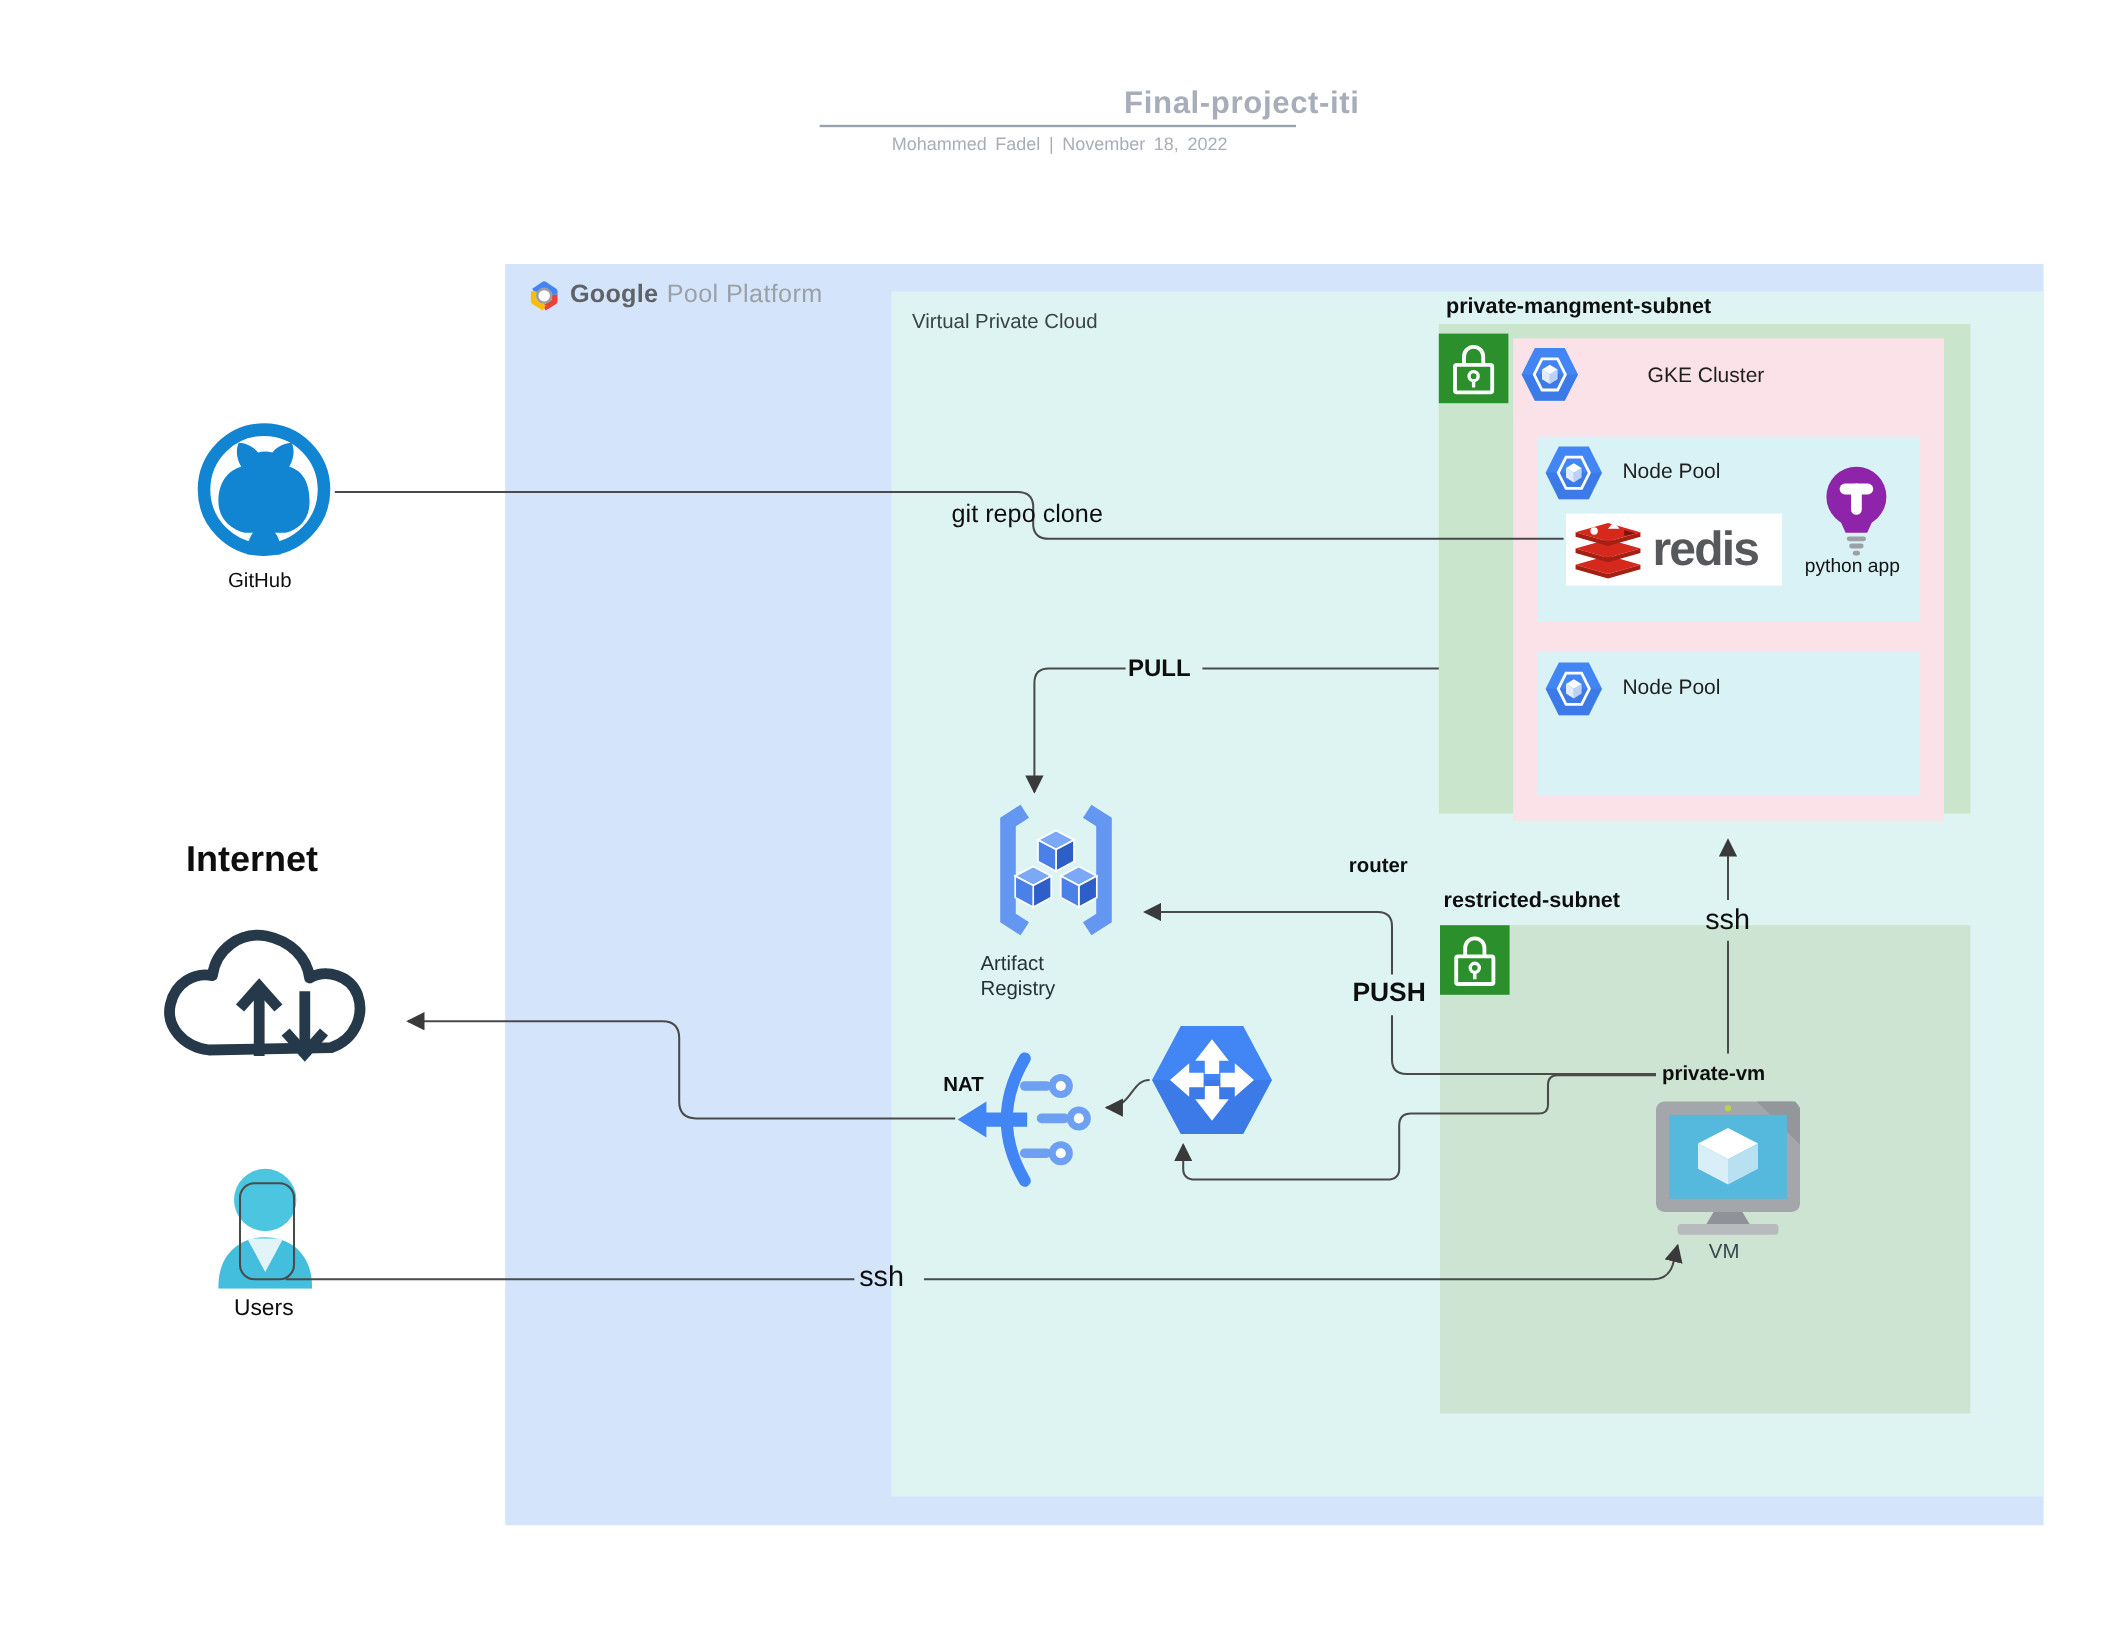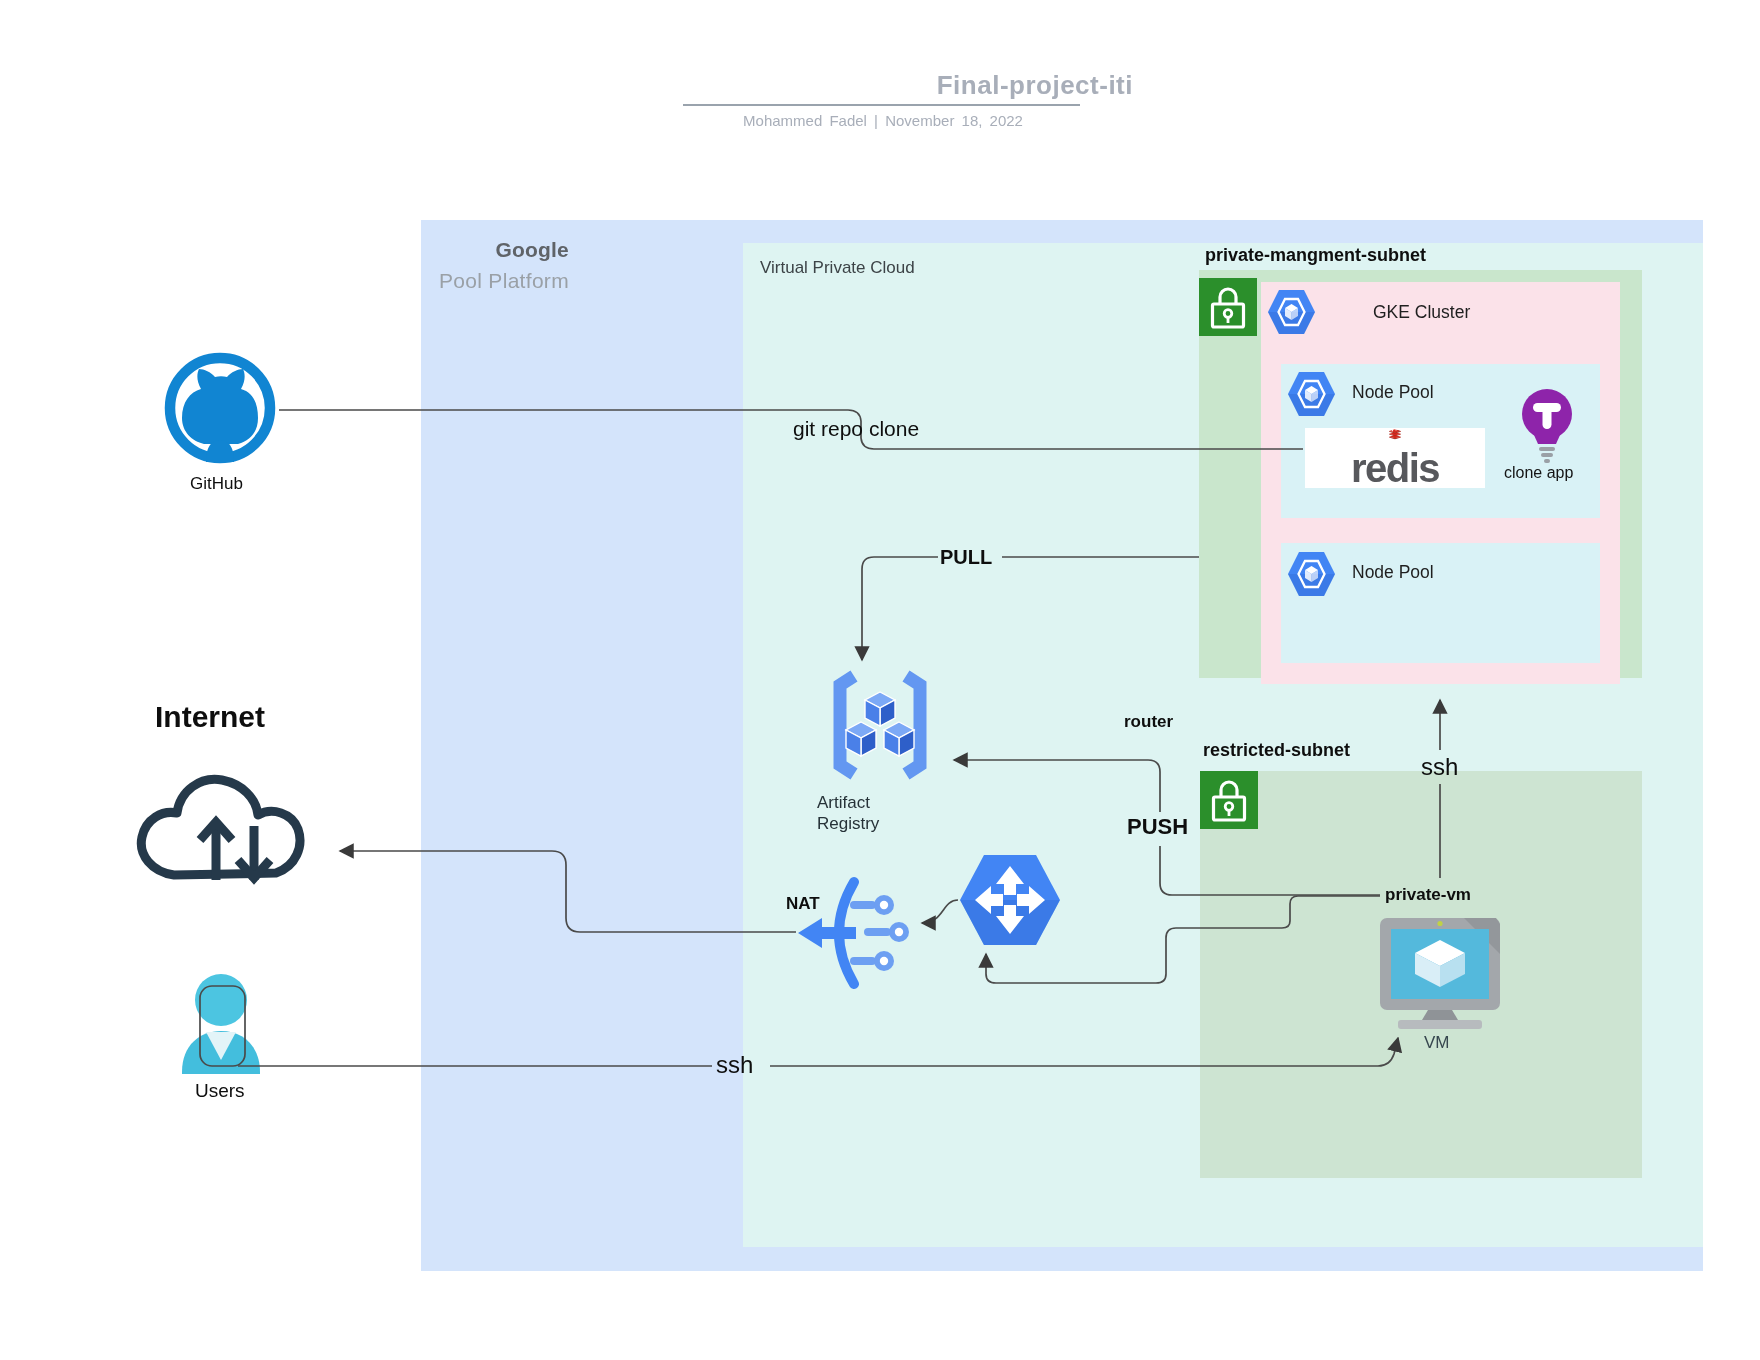--- a/index.html
+++ b/index.html
@@ -14,21 +14,21 @@
   .abs{position:absolute;}
   .box{position:absolute;}
   .lbl{position:absolute;color:#0e0e0e;white-space:nowrap;}
   .bold{font-weight:bold;}
   #title{left:633px;top:70px;width:500px;text-align:right;font-size:26px;font-weight:bold;color:var(--title-gray);letter-spacing:.5px;}
   #title-rule{left:683px;top:104px;width:397px;border-top:2px solid #9aa3ad;height:0;}
   #subtitle{left:633px;top:112px;width:500px;text-align:center;font-size:15px;color:var(--title-gray);word-spacing:3px;}
   #gcp-box{left:421px;top:220px;width:1282px;height:1051px;background:var(--gcp-bg);}
   #vpc-box{left:743px;top:243px;width:960px;height:1004px;background:var(--vpc-bg);}
   #vpc-label{left:760px;top:258px;font-size:17px;color:#3c4347;}
-  #gcp-logo{left:439px;top:231px;height:30px;display:flex;align-items:flex-end;gap:7px;flex-direction:column;}
+  #gcp-logo{left:439px;top:231px;height:30px;display:flex;align-items:center;gap:7px;}
   #gcp-logo .g1{font-size:21px;color:#5f6368;font-weight:bold;letter-spacing:.2px;}
   #gcp-logo .g2{font-size:21px;color:#9aa0a6;letter-spacing:.3px;}
   #mgmt-box{left:1199px;top:270px;width:443px;height:408px;background:var(--subnet-green);}
   #mgmt-label{left:1205px;top:245px;font-size:18px;}
   #gke-box{left:1261px;top:282px;width:359px;height:402px;background:var(--gke-pink);}
   #gke-label{left:1333px;top:302px;font-size:17.5px;color:#1f1f1f;margin-left:40px;}
   .lock{position:absolute;width:58px;height:58px;background:var(--lock-green);}
   #lock-mgmt{left:1199px;top:278px;}
   #lock-restricted{left:1200px;top:771px;}
   .np-box{position:absolute;background:var(--nodepool-bg);}
@@ -50,21 +50,21 @@
   #internet-label{left:143px;top:700px;font-size:30px;margin-left:12px;}
   #github-label{left:190px;top:474px;font-size:17px;}
   #users-label{left:195px;top:1080px;font-size:19px;}
   #gitclone-label{left:793px;top:417px;font-size:21px;}
   #pull-label{left:940px;top:546px;font-size:20px;}
   #push-label{left:1127px;top:814px;font-size:22px;}
   #ssh-gke-label{left:1421px;top:753px;font-size:24px;}
   #ssh-users-label{left:716px;top:1051px;font-size:24px;}
   #lines{position:absolute;left:0;top:0;width:1760px;height:1360px;pointer-events:none;z-index:50;}
   .lbl{z-index:60;}
-  .icon{z-index:40;flex-direction:column;}
+  .icon{z-index:40;}
 </style>
 </head>
 <body>
 
 <div id="canvas">
 
   <div class="lbl" id="title">Final-project-iti</div>
   <div class="abs" id="title-rule"></div>
   <div class="lbl" id="subtitle">Mohammed Fadel  |  November 18, 2022</div>
 
@@ -142,21 +142,21 @@
     <svg width="66" height="80" viewBox="0 0 66 80">
       <circle cx="33" cy="28" r="25" fill="#8e24aa"></circle>
       <polygon points="20,49 46,49 42,58 24,58" fill="#8e24aa"></polygon>
       <rect x="19" y="17" width="28" height="9" rx="4.5" fill="#fff"></rect>
       <rect x="28.5" y="17" width="9" height="26" rx="4.5" fill="#fff"></rect>
       <rect x="25" y="61" width="16" height="4" rx="2" fill="#9aa0a6"></rect>
       <rect x="27" y="67" width="12" height="4" rx="2" fill="#9aa0a6"></rect>
       <rect x="30" y="73" width="6" height="4" rx="2" fill="#9aa0a6"></rect>
     </svg>
   </div>
-  <div class="lbl" id="python-label">clone app</div>
+  <div class="lbl" id="python-label">python app</div>
 
   <div class="np-box" id="np2-box"></div>
   <div class="abs icon" style="left:1287px;top:551px">
     <svg width="49" height="46" viewBox="0 0 49 46">
       <polygon points="12,1 37,1 48,23 37,45 12,45 1,23" fill="#4285f4"></polygon>
       <polygon points="1,23 48,23 37,45 12,45" fill="#2f66cf" opacity="0.35"></polygon>
       <polygon points="18,10 31,10 37.5,23 31,36 18,36 11.5,23" fill="none" stroke="#fff" stroke-width="2.3"></polygon>
       <polygon points="24.5,15 31,19 24.5,23 18,19" fill="#fff"></polygon>
       <polygon points="18,19 24.5,23 24.5,31 18,27" fill="#fff" opacity="0.85"></polygon>
       <polygon points="31,19 31,27 24.5,31 24.5,23" fill="#fff" opacity="0.65"></polygon>

